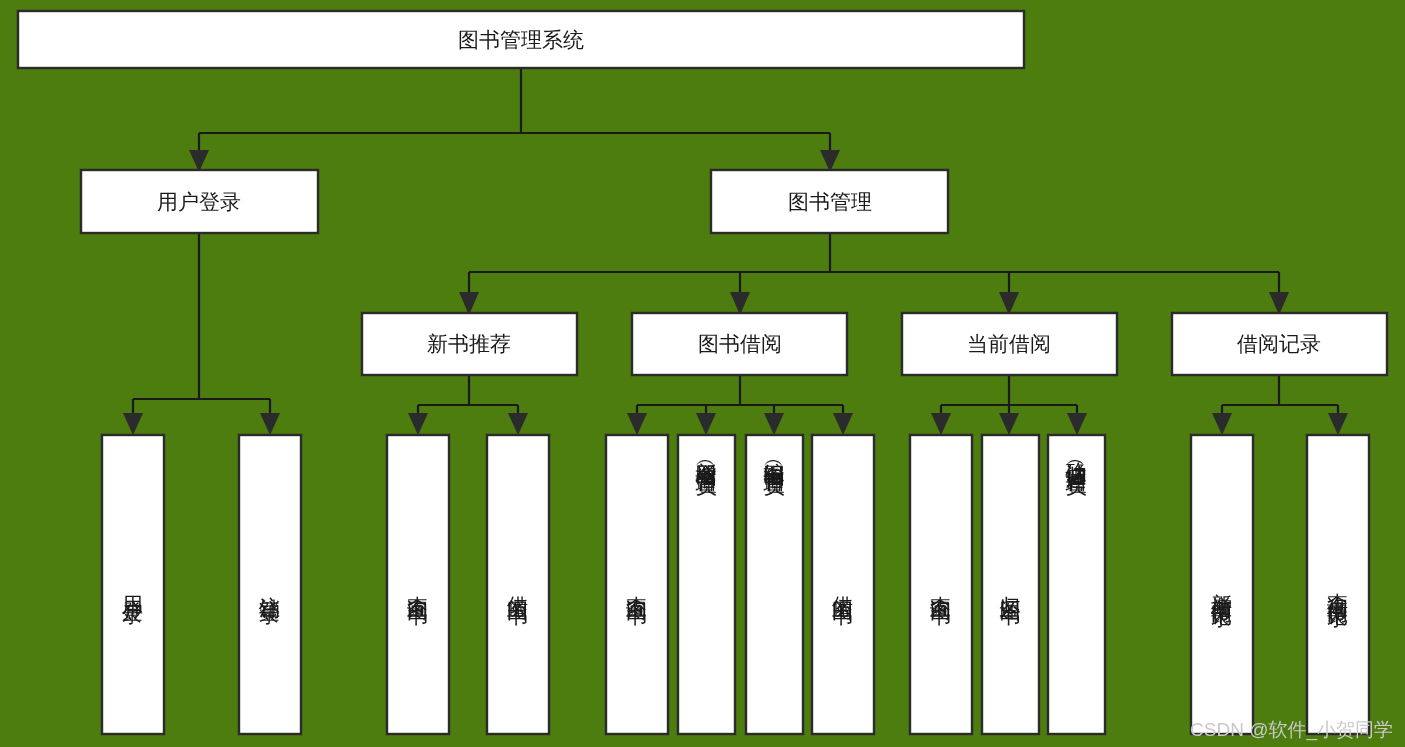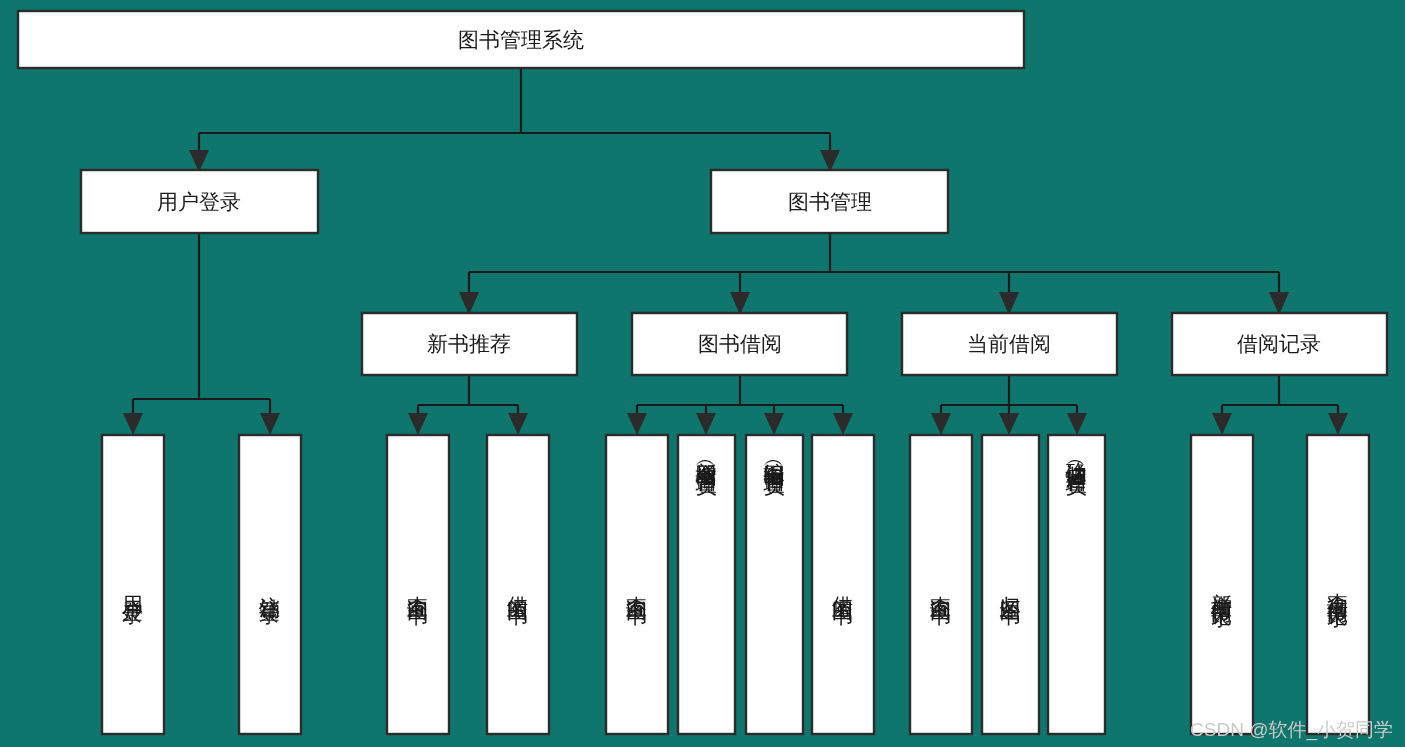--- a/index.html
+++ b/index.html
@@ -7,21 +7,21 @@
     padding: 0;
     background: #ffffff;
   }
   body {
     font-family: "Liberation Sans", "DejaVu Sans", sans-serif;
   }
   #stage {
     position: relative;
     width: 1405px;
     height: 747px;
-    background: #0f766e;
+    background: #4d7c0f;
     overflow: hidden;
   }
   svg#diagram {
     position: absolute;
     left: 0;
     top: 0;
     width: 1405px;
     height: 747px;
   }
   .node-box {

